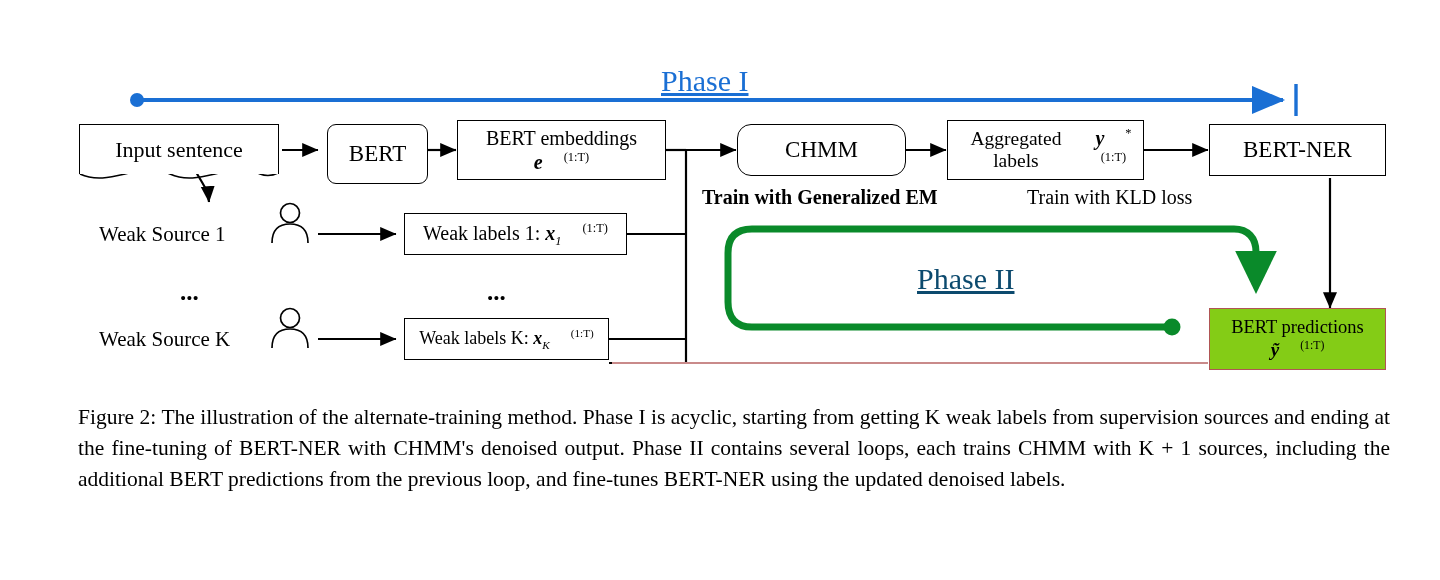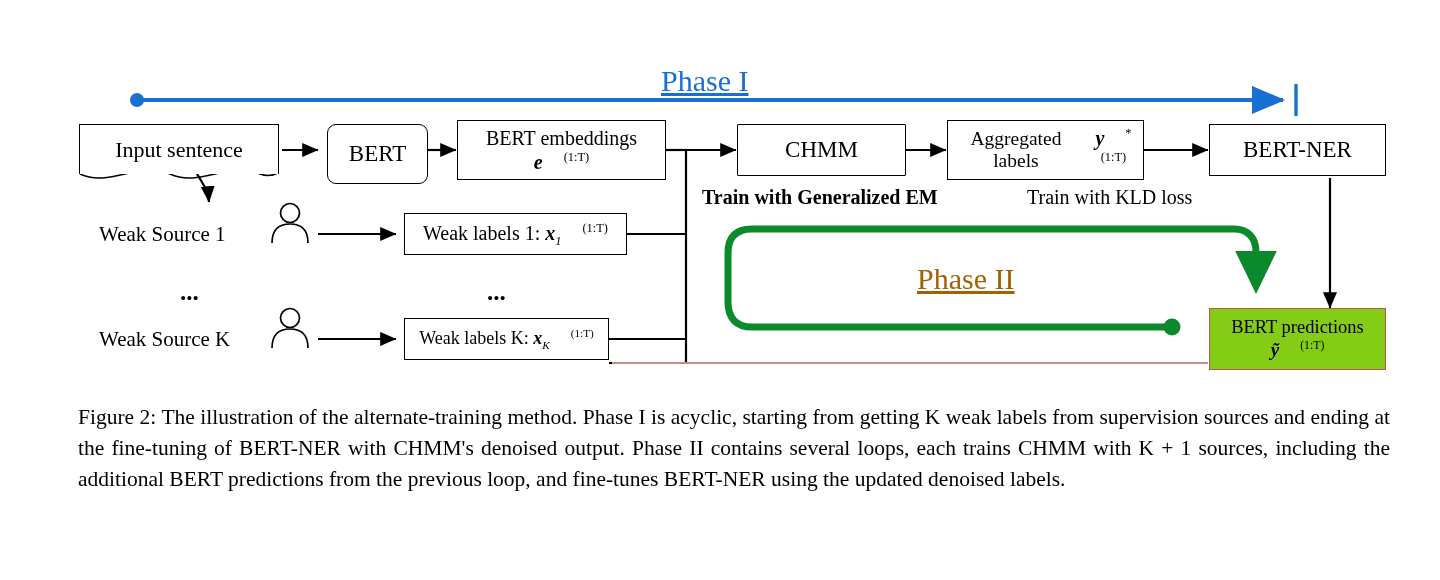--- a/index.html
+++ b/index.html
@@ -167,38 +167,38 @@
       </g>
 
       <g>
         <path d="M1172,327 L752,327 C736,327 728,318 728,302 L728,253 C728,237 736,229 752,229
                  L1234,229 C1248,229 1256,238 1256,252 L1256,280" fill="none" stroke="#0a8a2a" stroke-width="7" stroke-linecap="round" marker-end="url(#arrow-green)"></path>
         <circle cx="1172" cy="327" r="8.5" fill="#0a8a2a"></circle>
       </g>
     </svg>
 
     <div class="phase-label" style="left:638px; top:64px; font-size:30px; color:#1a6fd4;margin-left:23px;">Phase I</div>
-    <div class="phase-label" style="left:917px; top:262px; font-size:30px; color:#a16207;">Phase II</div>
+    <div class="phase-label" style="left:917px; top:262px; font-size:30px; color:#0c4a6e;">Phase II</div>
 
     <div class="node node-wavy-bottom" style="left:79px; top:124px; width:200px; height:50px; font-size:22px;">
       <span>Input sentence</span>
     </div>
 
     <div class="node" style="left:327px; top:124px; width:101px; height:60px; font-size:23px; border-radius:9px;">
       <span>BERT</span>
     </div>
 
     <div class="node" style="left:457px; top:120px; width:209px; height:60px; font-size:20px; flex-direction:column;">
       <span>BERT embeddings</span>
       <span style="font-size:20px;">
         <span class="mathbf">e</span><sup class="sups">(1:T)</sup>
       </span>
     </div>
 
-    <div class="node" style="left:737px; top:124px; width:169px; height:52px; font-size:23px; border-radius:1px;">
+    <div class="node" style="left:737px; top:124px; width:169px; height:52px; font-size:23px; border-radius:14px;">
       <span>CHMM</span>
     </div>
 
     <div class="node" style="left:947px; top:120px; width:197px; height:60px; font-size:19.5px; flex-direction:row;">
       <span>Aggregated labels</span>
       <span style="font-size:20px;">
         <span class="mathbf">y</span><sup class="sups">*(1:T)</sup>
       </span>
     </div>
 

